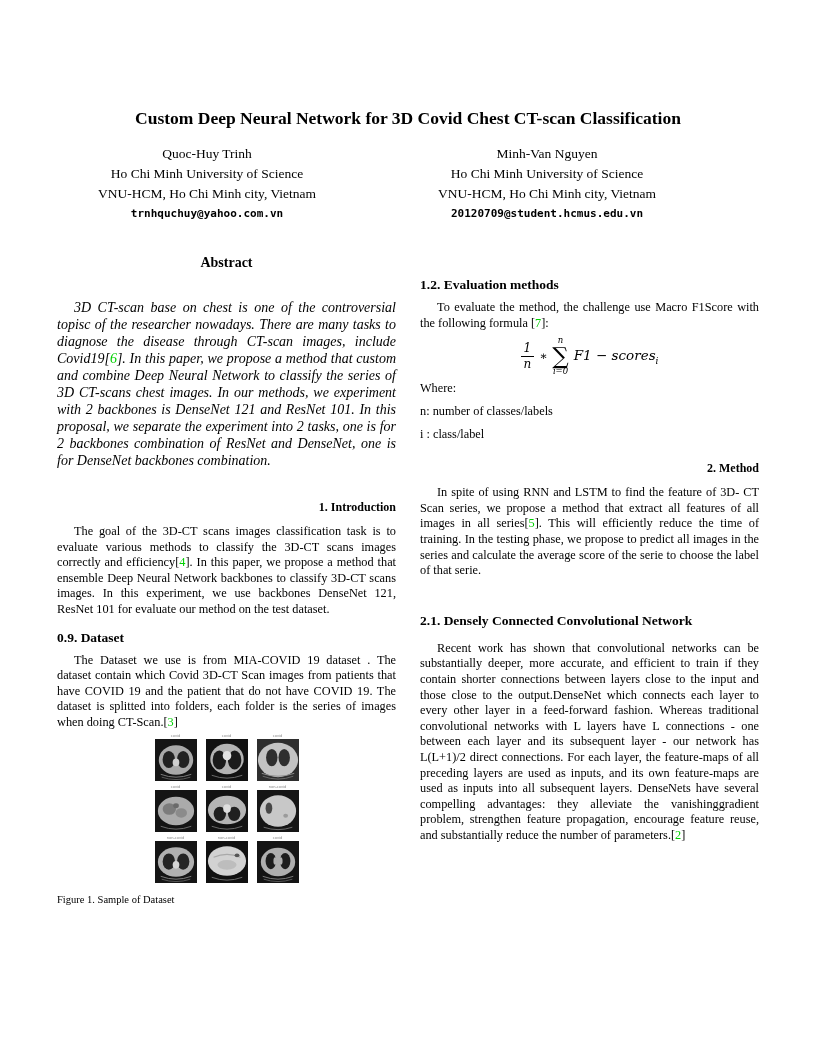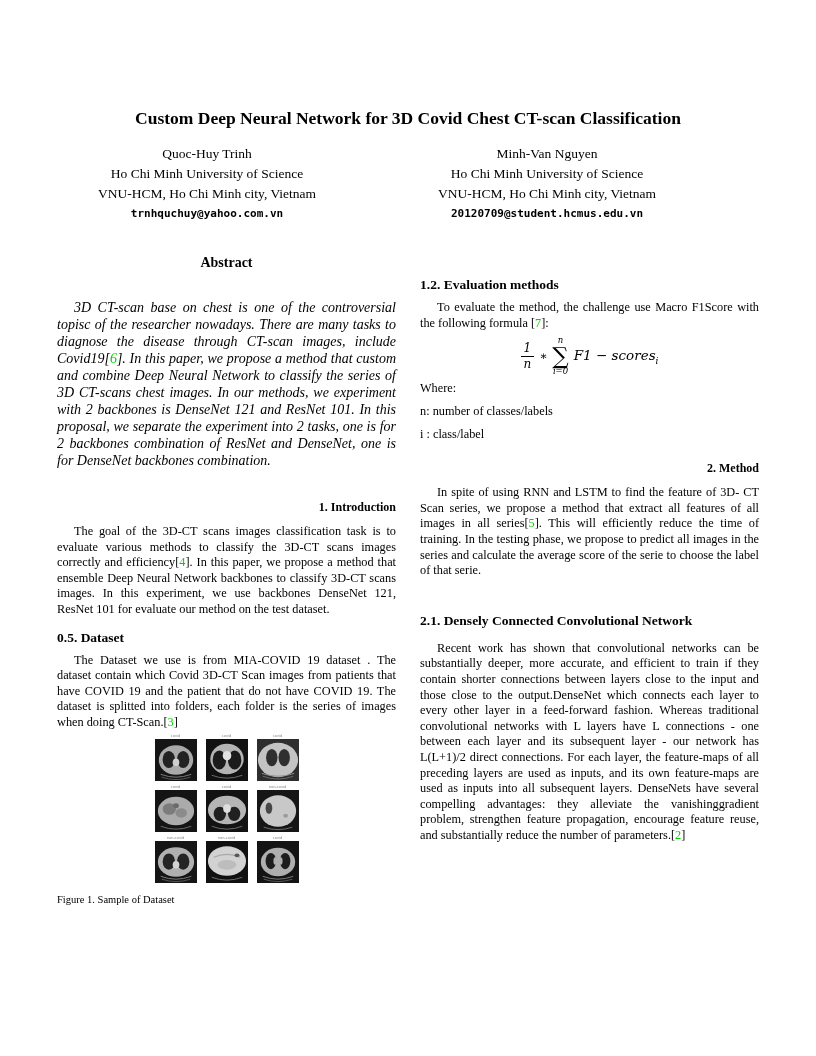--- a/index.html
+++ b/index.html
@@ -95,21 +95,21 @@
   <div class="cols">
 
     <div class="col col-left">
 
       <h2 class="abs-head">Abstract</h2>
       <p class="abs-body"><span>3D CT-scan base on chest is one of the controversial topisc of the researcher nowadays. There are many tasks to diagnose the disease through CT-scan images, include Covid19[</span><span class="cite">6</span><span>]. In this paper, we propose a method that custom and combine Deep Neural Network to classify the series of 3D CT-scans chest images. In our methods, we experiment with 2 backbones is DenseNet 121 and ResNet 101. In this proposal, we separate the experiment into 2 tasks, one is for 2 backbones combination of ResNet and DenseNet, one is for DenseNet backbones combination.</span></p>
 
       <h2 class="sec">1. Introduction</h2>
       <p class="body-par"><span>The goal of the 3D-CT scans images classification task is to evaluate various methods to classify the 3D-CT scans images correctly and efficiency[</span><span class="cite">4</span><span>]. In this paper, we propose a method that ensemble Deep Neural Network backbones to classify 3D-CT scans images. In this experiment, we use backbones DenseNet 121, ResNet 101 for evaluate our method on the test dataset.</span></p>
 
-      <h3 class="subsec">0.5. Dataset</h3>
+      <h3 class="subsec">0.9. Dataset</h3>
       <p class="body-par tight"><span>The Dataset we use is from MIA-COVID 19 dataset . The dataset contain which Covid 3D-CT Scan images from patients that have COVID 19 and the patient that do not have COVID 19. The dataset is splitted into folders, each folder is the series of images when doing CT-Scan.[</span><span class="cite">3</span><span>]</span></p>
 
       <div class="figure">
         <div class="grid">
 
           <div class="cell">
             <div class="cell-label">covid</div>
             <svg class="ct" viewBox="0 0 44 44">
               <rect width="44" height="44" fill="#151515"></rect>
               <ellipse cx="22" cy="22" rx="18" ry="15.5" fill="#a9a9a9"></ellipse>

